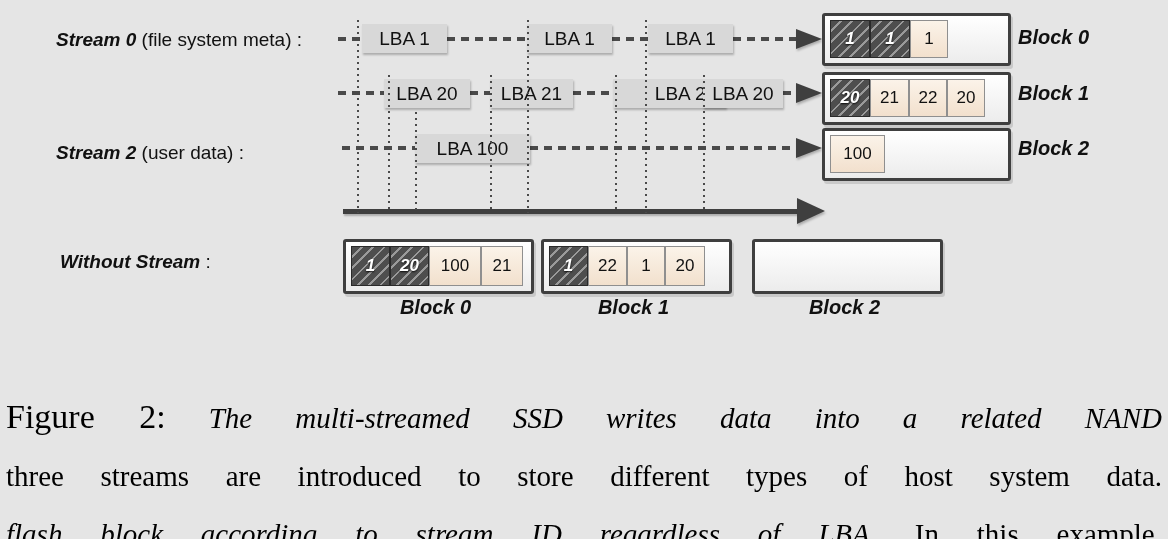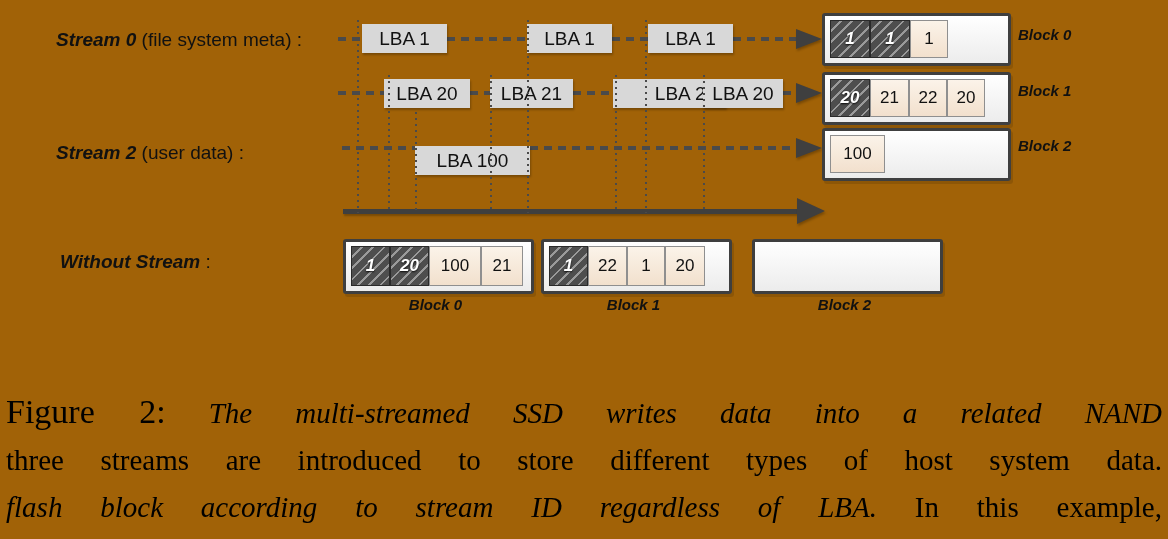--- a/index.html
+++ b/index.html
@@ -1,16 +1,16 @@
 <!DOCTYPE html>
 <html><head>
 <meta charset="utf-8">
 <style>
   html,body{margin:0;padding:0;background:#fff;}
-  .canvas{position:relative;width:1168px;height:539px;background:#a16207;overflow:hidden;
+  .canvas{position:relative;width:1168px;height:539px;background:#e5e5e5;overflow:hidden;
           font-family:"Liberation Sans",sans-serif;color:#111;}
   
   .stream-label{position:absolute;font-size:19px;white-space:nowrap;color:#111;}
   .stream-label .nm{font-weight:bold;font-style:italic;}
   .stream-label .colon{font-weight:normal;}
   
   .lba-box{position:absolute;height:29px;background:#d8d8d8;display:flex;align-items:center;
            justify-content:center;font-size:19px;color:#111;z-index:2;
            box-shadow:1px 2px 2px rgba(0,0,0,0.25);}
   
@@ -32,27 +32,27 @@
   
   .block{position:absolute;border:3px solid #3f3f3f;border-radius:3px;
          background:linear-gradient(180deg,#ffffff 0%,#ececec 100%);
          box-shadow:2px 3px 0 rgba(0,0,0,0.12);z-index:2;}
   .cell{position:absolute;top:4px;display:flex;align-items:center;justify-content:center;
         font-size:17px;box-sizing:border-box;}
   .cell.light{background:linear-gradient(180deg,#fbf3e9,#f2e0cd);border:1px solid #8f8f8f;color:#111;}
   .cell.hatch{background:repeating-linear-gradient(135deg,#4e4e4e 0 6px,#9a9a9a 6px 8px);
               border:1px solid #2a2a2a;color:#fff;font-weight:bold;font-style:italic;
               text-shadow:0 1px 2px rgba(0,0,0,0.9);}
-  .blk-label{position:absolute;font-weight:bold;font-style:italic;font-size:15px;color:#111;
+  .blk-label{position:absolute;font-weight:bold;font-style:italic;font-size:20px;color:#111;
              white-space:nowrap;}
   .blk-label.centered{text-align:center;width:185px;}
   
   .caption{position:absolute;left:6px;top:388px;width:1156px;color:#000;
            font-family:"Liberation Serif",serif;}
-  .cap-line{font-size:29px;line-height:47px;text-align:justify;text-align-last:justify;
+  .cap-line{font-size:29px;line-height:58px;text-align:justify;text-align-last:justify;
             overflow:hidden;}
   .cap-tag{font-size:34px;font-style:normal;}
   .cap-it{font-style:italic;}
 </style>
 </head>
 <body>
 
 <div class="canvas">
 
   <div class="stream-label" style="left:56px;top:29px;">
@@ -86,21 +86,21 @@
   <div class="dot-v" style="left:703px;top:75px;height:138px;"></div>
   <div class="dot-v" style="left:415px;top:112px;height:101px;"></div>
 
   <div class="lba-box" style="left:362px;top:24px;width:85px;">LBA 1</div>
   <div class="lba-box" style="left:527px;top:24px;width:85px;">LBA 1</div>
   <div class="lba-box" style="left:648px;top:24px;width:85px;">LBA 1</div>
   <div class="lba-box" style="left:384px;top:79px;width:86px;">LBA 20</div>
   <div class="lba-box" style="left:490px;top:79px;width:83px;">LBA 21</div>
   <div class="lba-box" style="left:613px;top:79px;width:81px;padding-left:32px;">LBA 22</div>
   <div class="lba-box" style="left:703px;top:79px;width:80px;">LBA 20</div>
-  <div class="lba-box" style="left:415px;top:146px;width:115px;">LBA 100</div>
+  <div class="lba-box" style="left:415px;top:134px;width:115px;">LBA 100</div>
 
   <div class="arrow-head" style="left:796px;top:29px;"></div>
   <div class="arrow-head" style="left:796px;top:83px;"></div>
   <div class="arrow-head" style="left:796px;top:138px;"></div>
 
   <div class="time-shaft"></div>
   <div class="time-head"></div>
 
   <div class="block" style="left:822px;top:13px;width:183px;height:47px;">
     <div class="cell hatch" style="left:5px;width:40px;height:38px;">1</div>

